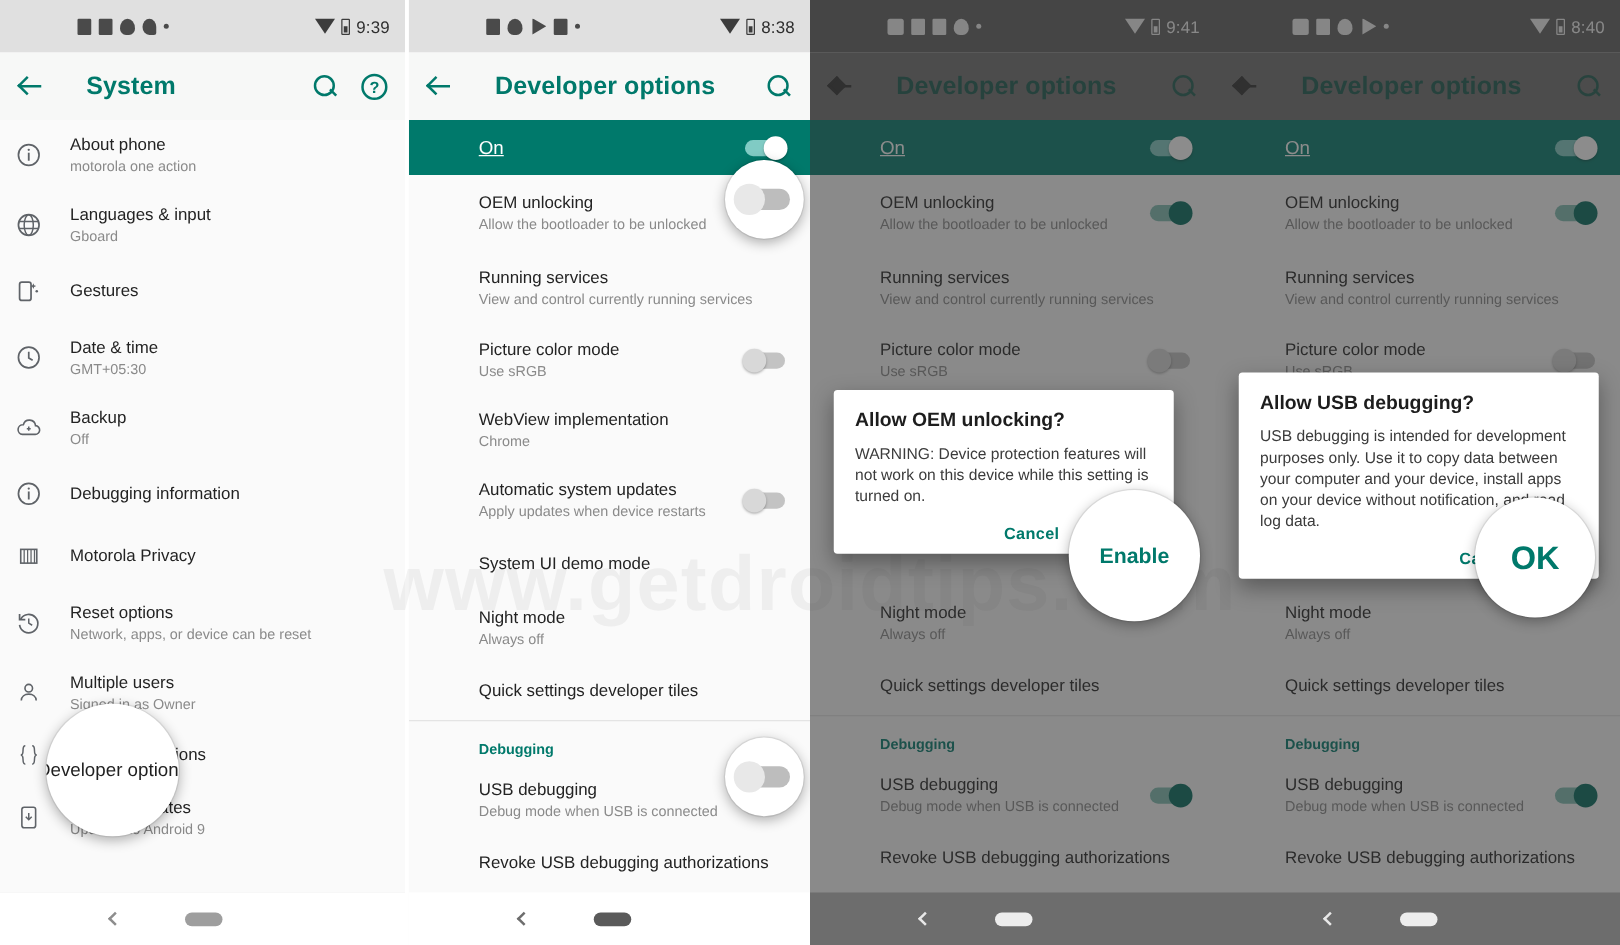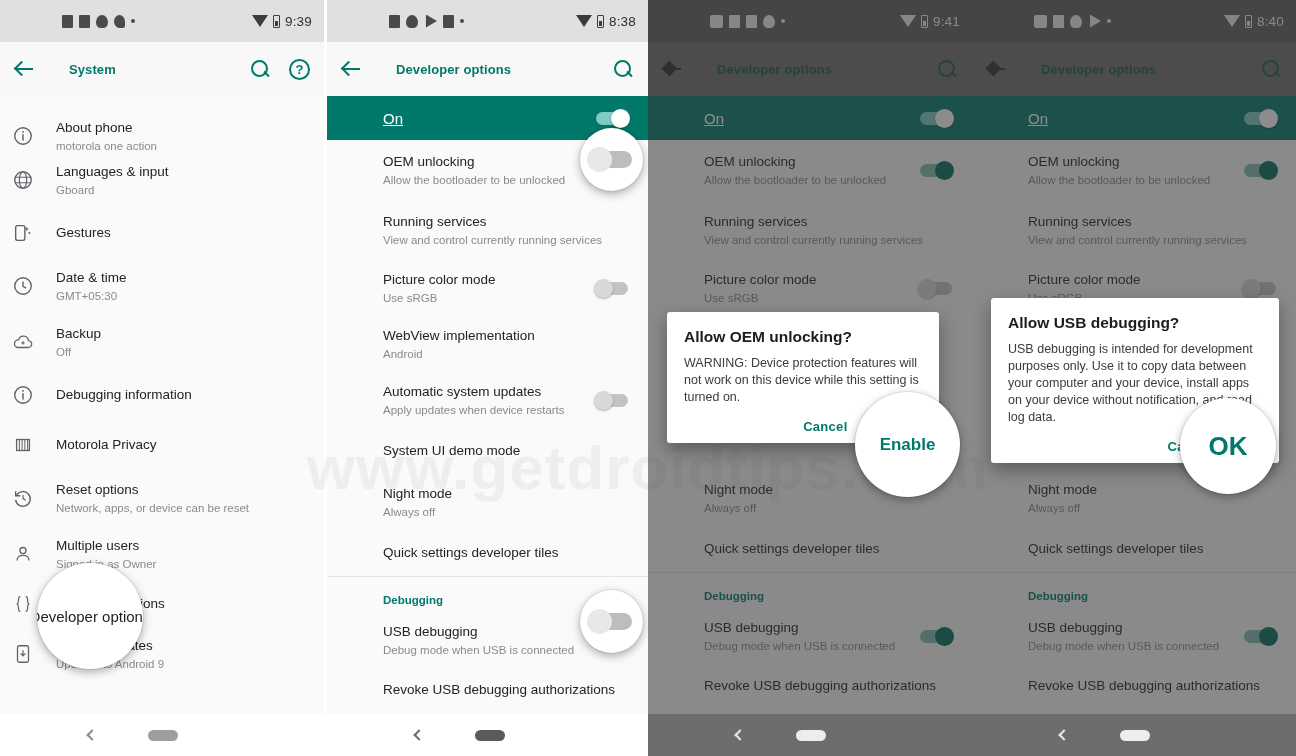--- a/index.html
+++ b/index.html
@@ -63,21 +63,21 @@
     height: 54px;
     background: #f7f8f7;
     display: flex;
     align-items: center;
     padding: 0 14px;
     position: relative;
     z-index: 3;
   }
   .panel.dark .appbar { background: #6d6d6d; }
   .appbar-title {
-    font-size: 13px;
+    font-size: 20px;
     font-weight: bold;
     color: #00796b;
     margin-left: 33px;
     letter-spacing: .1px;
   }
   .panel.dark .appbar-title { color: #17584c; }
   .appbar-actions { margin-left: auto; display: flex; align-items: center; gap: 18px; }
   .ic { width: 22px; height: 22px; position: relative; display:inline-block; }
   .ic-back:before {
     content:""; position:absolute; left:2px; top:10px; width:17px; height:2px; background:#00796b;
@@ -254,21 +254,21 @@
     <div class="appbar">
       <span class="ic ic-back"></span>
       <span class="appbar-title">System</span>
       <div class="appbar-actions">
         <span class="ic ic-search"></span>
         <span class="ic ic-help">?</span>
       </div>
     </div>
 
     <div class="body">
-      <div class="row" style="height:56px;top:12px">
+      <div class="row" style="height:56px;top:0">
         <svg class="row-lead" viewBox="0 0 24 24">
             <circle cx="12" cy="12" r="9" fill="none" stroke="#5f6368" stroke-width="1.5"></circle>
             <rect x="11.2" y="10" width="1.6" height="7" fill="#5f6368"></rect>
             <circle cx="12" cy="7.5" r="1" fill="#5f6368"></circle>
           </svg>
         <div class="row-text">
           <div class="row-title">About phone</div>
           <div class="row-sub">motorola one action</div>
         </div>
       </div>
@@ -436,21 +436,21 @@
           <div class="row-title">Picture color mode</div>
           <div class="row-sub">Use sRGB</div>
         </div>
         <span class="switch dim">
             <span class="knob"></span>
           </span>
       </div>
       <div class="row" style="height:56px">
         <div class="row-text">
           <div class="row-title">WebView implementation</div>
-          <div class="row-sub">Android</div>
+          <div class="row-sub">Chrome</div>
         </div>
       </div>
       <div class="row" style="height:56px">
         <div class="row-text">
           <div class="row-title">Automatic system updates</div>
           <div class="row-sub">Apply updates when device restarts</div>
         </div>
         <span class="switch dim">
             <span class="knob"></span>
           </span>

